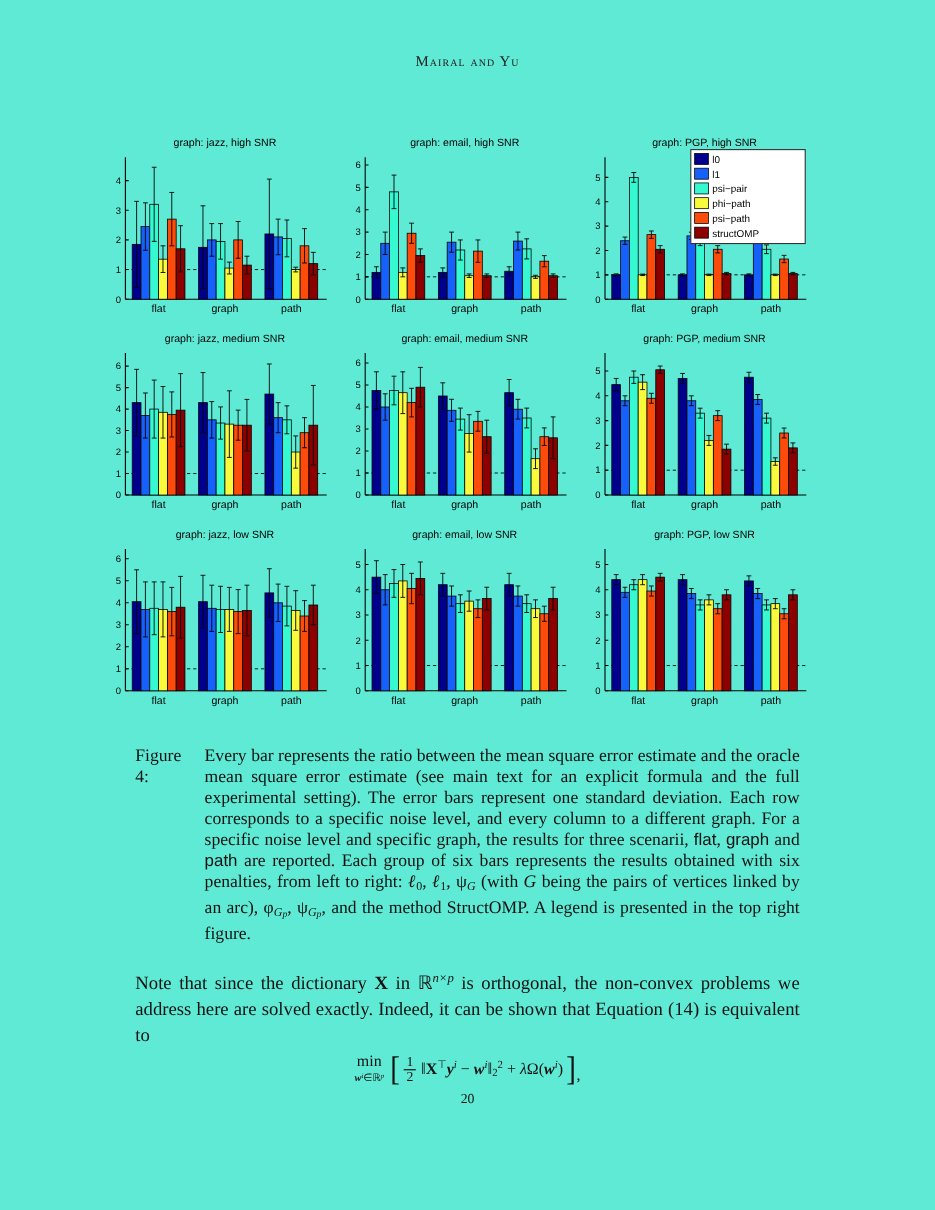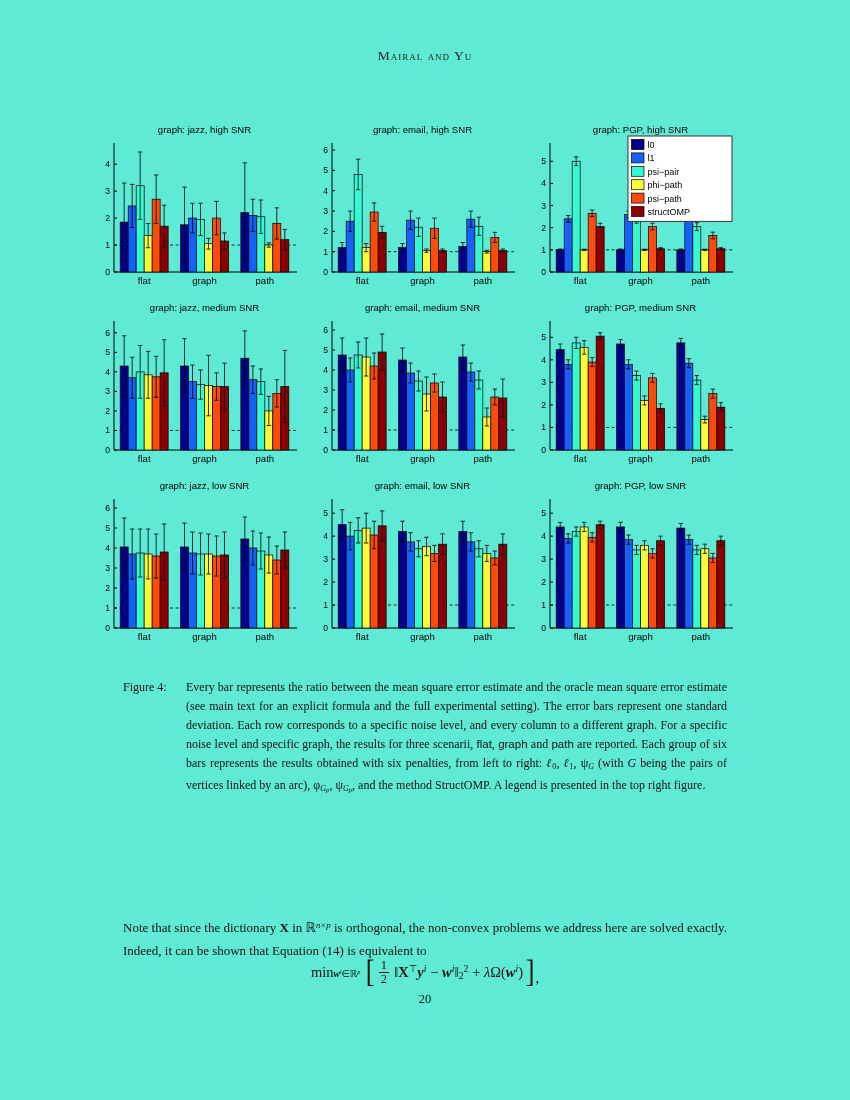--- a/index.html
+++ b/index.html
@@ -5,37 +5,37 @@
   html,body{margin:0;padding:0;background:#888;}
   .page{position:relative;width:850px;height:1100px;margin:0 auto;background:#5eead4;
         font-family:"Liberation Serif", serif;color:#111;overflow:hidden;}
   .running-head{position:absolute;top:48px;left:0;width:100%;text-align:center;
         font-variant:small-caps;font-size:13.5px;letter-spacing:1px;color:#222;}
   #charts-grid{position:absolute;left:88px;top:122px;display:grid;
         grid-template-columns:repeat(3,214px);grid-auto-rows:176px;column-gap:4px;row-gap:2px;}
   #charts-grid svg{display:block;}
   svg text{font-family:"Liberation Sans", sans-serif;fill:#000;}
   .figure-caption{position:absolute;left:123px;top:678px;width:604px;display:flex;
-        font-size:12px;line-height:19px;justify-content:flex-end;}
+        font-size:16px;line-height:19px;justify-content:flex-end;}
   .figure-caption .cap-label{flex:0 0 56px;margin-right:7px;}
   .figure-caption .cap-text{flex:1;text-align:justify;}
-  .body-paragraph{position:absolute;left:123px;top:914px;width:604px;font-size:13px;
+  .body-paragraph{position:absolute;left:123px;top:878px;width:604px;font-size:17px;
         line-height:23px;text-align:justify;}
   .i{font-style:italic;}
   .b{font-weight:bold;}
   .bi{font-weight:bold;font-style:italic;}
   .bb{font-family:"DejaVu Sans", sans-serif;}
   .sf{font-family:"Liberation Sans", sans-serif;font-size:0.96em;}
   .sub{font-size:0.68em;vertical-align:-0.25em;}
   .subsub{font-size:0.55em;vertical-align:-0.4em;}
   .sup{font-size:0.68em;vertical-align:0.5em;}
   .nrm{font-size:1.05em;}
   .equation{position:absolute;left:0;top:948px;width:100%;height:48px;display:flex;
         justify-content:center;align-items:center;font-size:14.5px;}
-  .minblock{display:inline-flex;flex-direction:row;align-items:center;margin-right:5px;}
+  .minblock{display:inline-flex;flex-direction:column;align-items:center;margin-right:5px;}
   .min-op{font-size:14.5px;line-height:14px;}
   .min-under{font-size:9.5px;line-height:11px;margin-top:2px;}
   .min-under .sup{font-size:0.65em;vertical-align:0.45em;}
   .bracket{font-size:31px;line-height:28px;font-weight:400;transform:scaleX(.85);}
   .frac{display:inline-flex;flex-direction:column;align-items:center;font-size:12.5px;
         line-height:13px;margin:0 3px;}
   .frac .den{border-top:1px solid #000;padding:0 2px;}
   .eqbody{margin:0 2px;}
   .eq-comma{align-self:flex-end;margin-bottom:9px;}
   .page-number{position:absolute;top:992px;left:0;width:100%;text-align:center;

